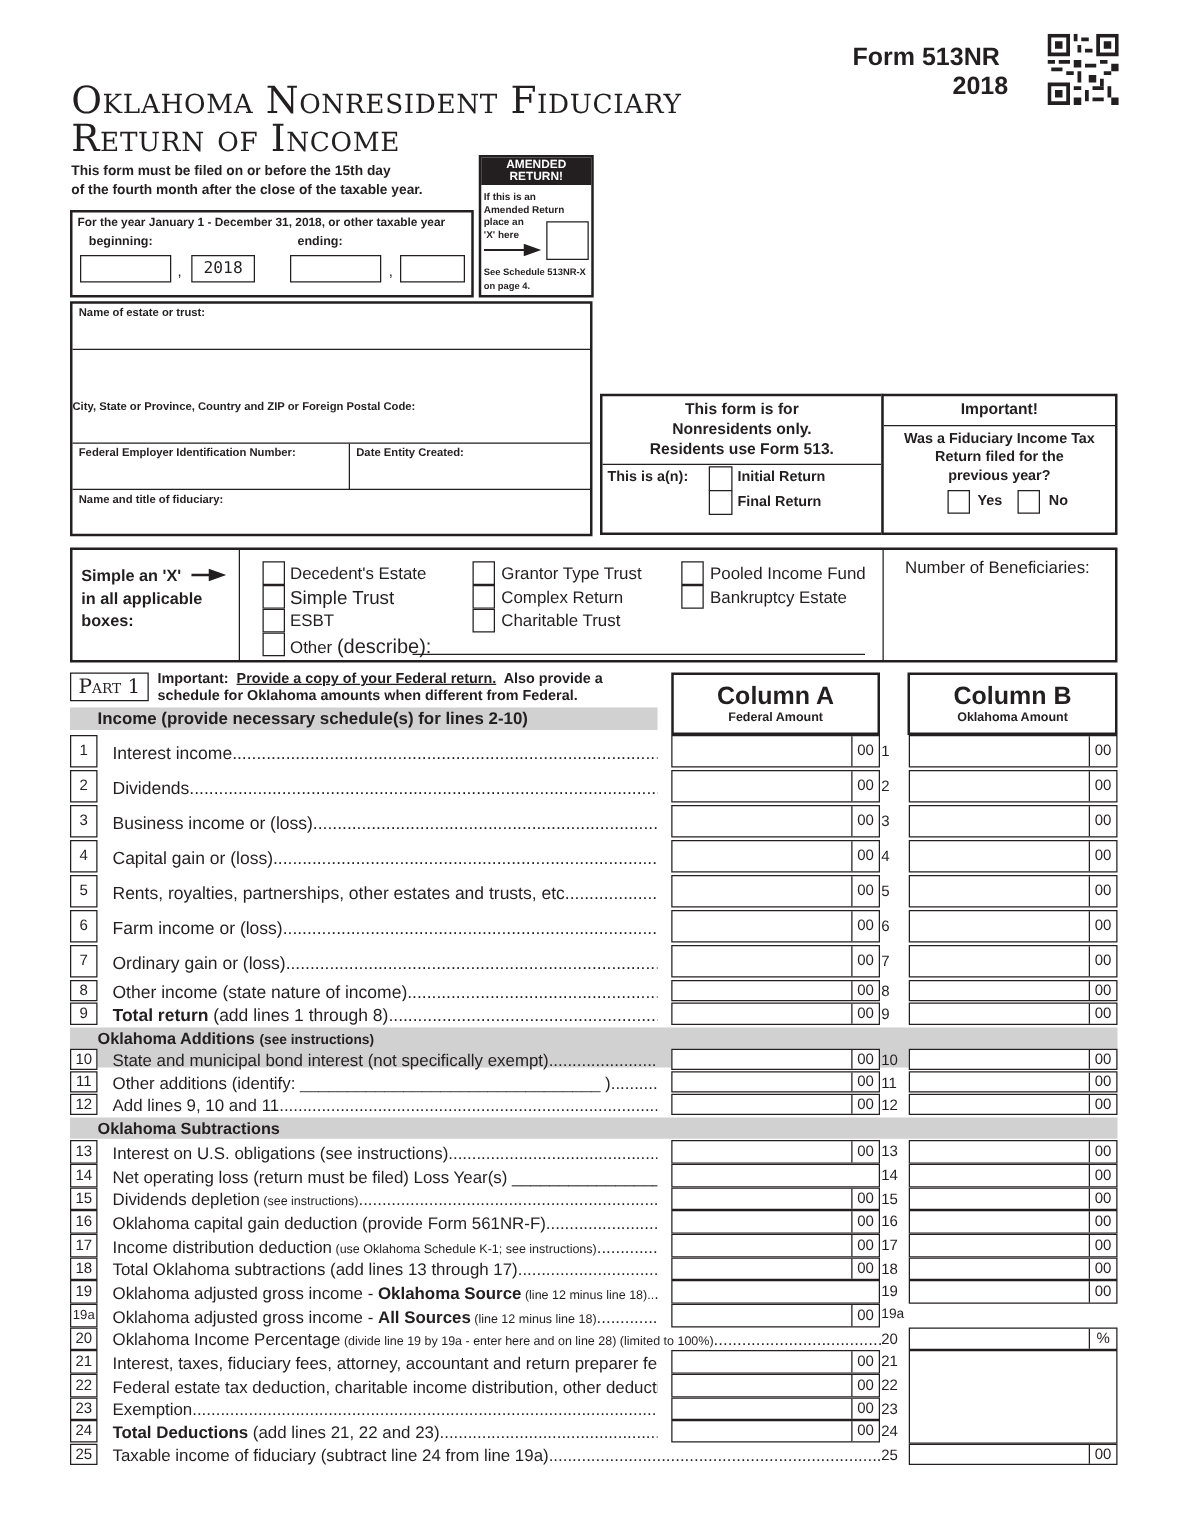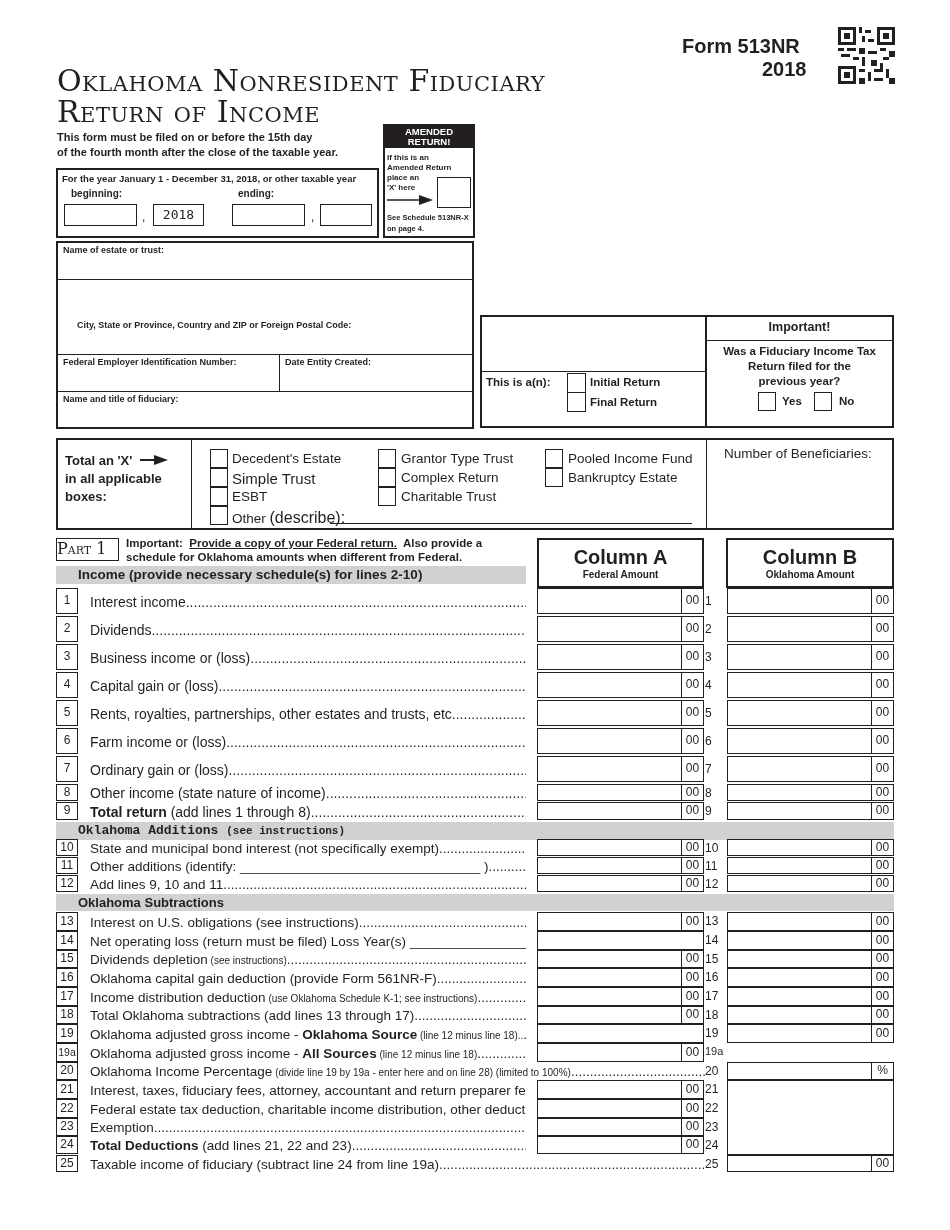--- a/index.html
+++ b/index.html
@@ -101,34 +101,39 @@
     <div>See Schedule 513NR-X</div>
     <div>on page 4.</div>
   </div>
 </div>
 
 <div class="box" style="left:56px; top:241px; width:418px; height:188px;">
   <div class="abs" style="left:0; top:0; width:414px; height:37px; border-bottom:1.5px solid #231f20;">
     <div class="abs lbl9" style="left:5px; top:2px;">Name of estate or trust:</div>
   </div>
   <div class="abs" style="left:0; top:75px; width:414px; height:37px; border-bottom:1.5px solid #231f20;">
-    <div class="abs lbl9" style="left:19px; top:2px;">City, State or Province, Country and ZIP or Foreign Postal Code:</div>
+    <div class="abs lbl9" style="left:0; top:2px;">City, State or Province, Country and ZIP or Foreign Postal Code:</div>
   </div>
   <div class="abs" style="left:0; top:112px; width:222px; height:37px; border-bottom:1.5px solid #231f20; border-right:1.5px solid #231f20;">
     <div class="abs lbl9" style="left:5px; top:2px;">Federal Employer Identification Number:</div>
   </div>
   <div class="abs" style="left:222px; top:112px; width:192px; height:37px; border-bottom:1.5px solid #231f20;">
     <div class="abs lbl9" style="left:5px; top:2px;">Date Entity Created:</div>
   </div>
   <div class="abs" style="left:0; top:149px; width:414px; height:35px;">
     <div class="abs lbl9" style="left:5px; top:2px;">Name and title of fiduciary:</div>
   </div>
 </div>
 
 <div class="box" style="left:480px; top:315px; width:227px; height:113px;">
+  <div class="abs bold" style="left:0; top:2px; width:223px; text-align:center; font-size:12.5px; line-height:16px;">
+    <div>This form is for</div>
+    <div>Nonresidents only.</div>
+    <div>Residents use Form 513.</div>
+  </div>
   <div class="abs" style="left:0; top:54px; width:223px; border-top:1.5px solid #231f20;"></div>
   <div class="abs bold" style="left:4px; top:59px; font-size:11.5px;">This is a(n):</div>
   <div class="chk" style="left:85px; top:56px; width:19px; height:20px;"></div>
   <div class="chk" style="left:85px; top:75px; width:19px; height:20px;"></div>
   <div class="abs bold" style="left:108px; top:59px; font-size:11.5px;">Initial Return</div>
   <div class="abs bold" style="left:108px; top:79px; font-size:11.5px;">Final Return</div>
 </div>
 
 <div class="box" style="left:705px; top:315px; width:189px; height:113px;">
   <div class="abs bold" style="left:0; top:3px; width:185px; text-align:center; font-size:12.5px;">Important!</div>
@@ -141,21 +146,21 @@
   <div class="chk" style="left:51px; top:75px;"></div>
   <div class="abs bold" style="left:75px; top:78px; font-size:11.5px;">Yes</div>
   <div class="chk" style="left:107px; top:75px;"></div>
   <div class="abs bold" style="left:132px; top:78px; font-size:11.5px;">No</div>
 </div>
 
 <div class="box" style="left:56px; top:438px; width:838px; height:92px;">
   <div class="abs" style="left:133px; top:0; height:88px; border-left:1.5px solid #231f20;"></div>
   <div class="abs" style="left:648px; top:0; height:88px; border-left:1.5px solid #231f20;"></div>
   <div class="abs bold" style="left:7px; top:12px; font-size:13px; line-height:18px;">
-    <div><span>Total an 'X'</span>
+    <div><span>Simple an 'X'</span>
       <svg width="28" height="10" viewBox="0 0 28 10" style="margin-left:4px;">
           <line x1="0" y1="5" x2="16" y2="5" stroke="#231f20" stroke-width="2"></line>
           <polygon points="14,0 28,5 14,10" fill="#231f20"></polygon>
         </svg>
     </div>
     <div>in all applicable</div>
     <div>boxes:</div>
   </div>
 
   <div class="chk" style="left:152px; top:9px;"></div>
@@ -181,21 +186,21 @@
   <div class="chk" style="left:487px; top:9px;"></div>
   <div class="abs" style="left:510px; top:11px; font-size:13.5px;">Pooled Income Fund</div>
   <div class="chk" style="left:487px; top:28px;"></div>
   <div class="abs" style="left:510px; top:30px; font-size:13.5px;">Bankruptcy Estate</div>
 
   <div class="abs" style="left:650px; top:0; width:184px; height:88px;">
     <div class="abs" style="left:16px; top:6px; font-size:13.5px;">Number of Beneficiaries:</div>
   </div>
 </div>
 
-<div class="abs" style="left:56px; top:538px; width:63px; height:23px; border:1.5px solid #231f20; font-family:'DejaVu Serif', serif; font-variant:small-caps; font-size:16px; text-align:left; line-height:20px;">
+<div class="abs" style="left:56px; top:538px; width:63px; height:23px; border:1.5px solid #231f20; font-family:'DejaVu Serif', serif; font-variant:small-caps; font-size:16px; text-align:center; line-height:20px;">
   <span>Part 1</span>
 </div>
 <div class="abs bold" style="left:126px; top:536px; font-size:11.5px; line-height:14px; white-space:nowrap;">
   <div><span>Important:</span>&nbsp;
     <span style="text-decoration:underline;">Provide a copy of your Federal return.</span>&nbsp;
     <span>Also provide a</span></div>
   <div>schedule for Oklahoma amounts when different from Federal.</div>
 </div>
 <div class="abs gray bold" style="left:56px; top:566px; width:470px; height:18px; font-size:13.5px; padding-left:22px; line-height:18px;">
   <span>Income (provide necessary schedule(s) for lines 2-10)</span>
@@ -203,21 +208,21 @@
 
 <div class="box" style="left:537px; top:538px; width:167px; height:50px; text-align:center;">
   <div class="bold" style="font-size:20px; margin-top:6px;">Column A</div>
   <div class="bold" style="font-size:10px;">Federal Amount</div>
 </div>
 <div class="box" style="left:726px; top:538px; width:168px; height:50px; text-align:center;">
   <div class="bold" style="font-size:20px; margin-top:6px;">Column B</div>
   <div class="bold" style="font-size:10px;">Oklahoma Amount</div>
 </div>
 
-<div class="abs gray bold" style="left:56px; top:822px; width:838px; height:18px; font-size:13px; padding-left:22px; line-height:17px;font-family:Liberation Mono, monospace;">
+<div class="abs gray bold" style="left:56px; top:822px; width:838px; height:32px; font-size:13px; padding-left:22px; line-height:17px;">
   <span>Oklahoma Additions</span>
   <span style="font-size:11px;">(see instructions)</span>
 </div>
 <div class="abs gray bold" style="left:56px; top:894px; width:838px; height:17px; font-size:13px; padding-left:22px; line-height:17px;">
   <span>Oklahoma Subtractions</span>
 </div>
 
 <div id="lines">
     <div class="lnum" style="top:588px;height:26px;line-height:23px;font-size:12px;">1</div>
     <div class="ltext" style="top:588px;height:26px;line-height:28px;font-size:14px;"><span>Interest income</span><span class="dots">................................................................................................................................................................</span></div>

